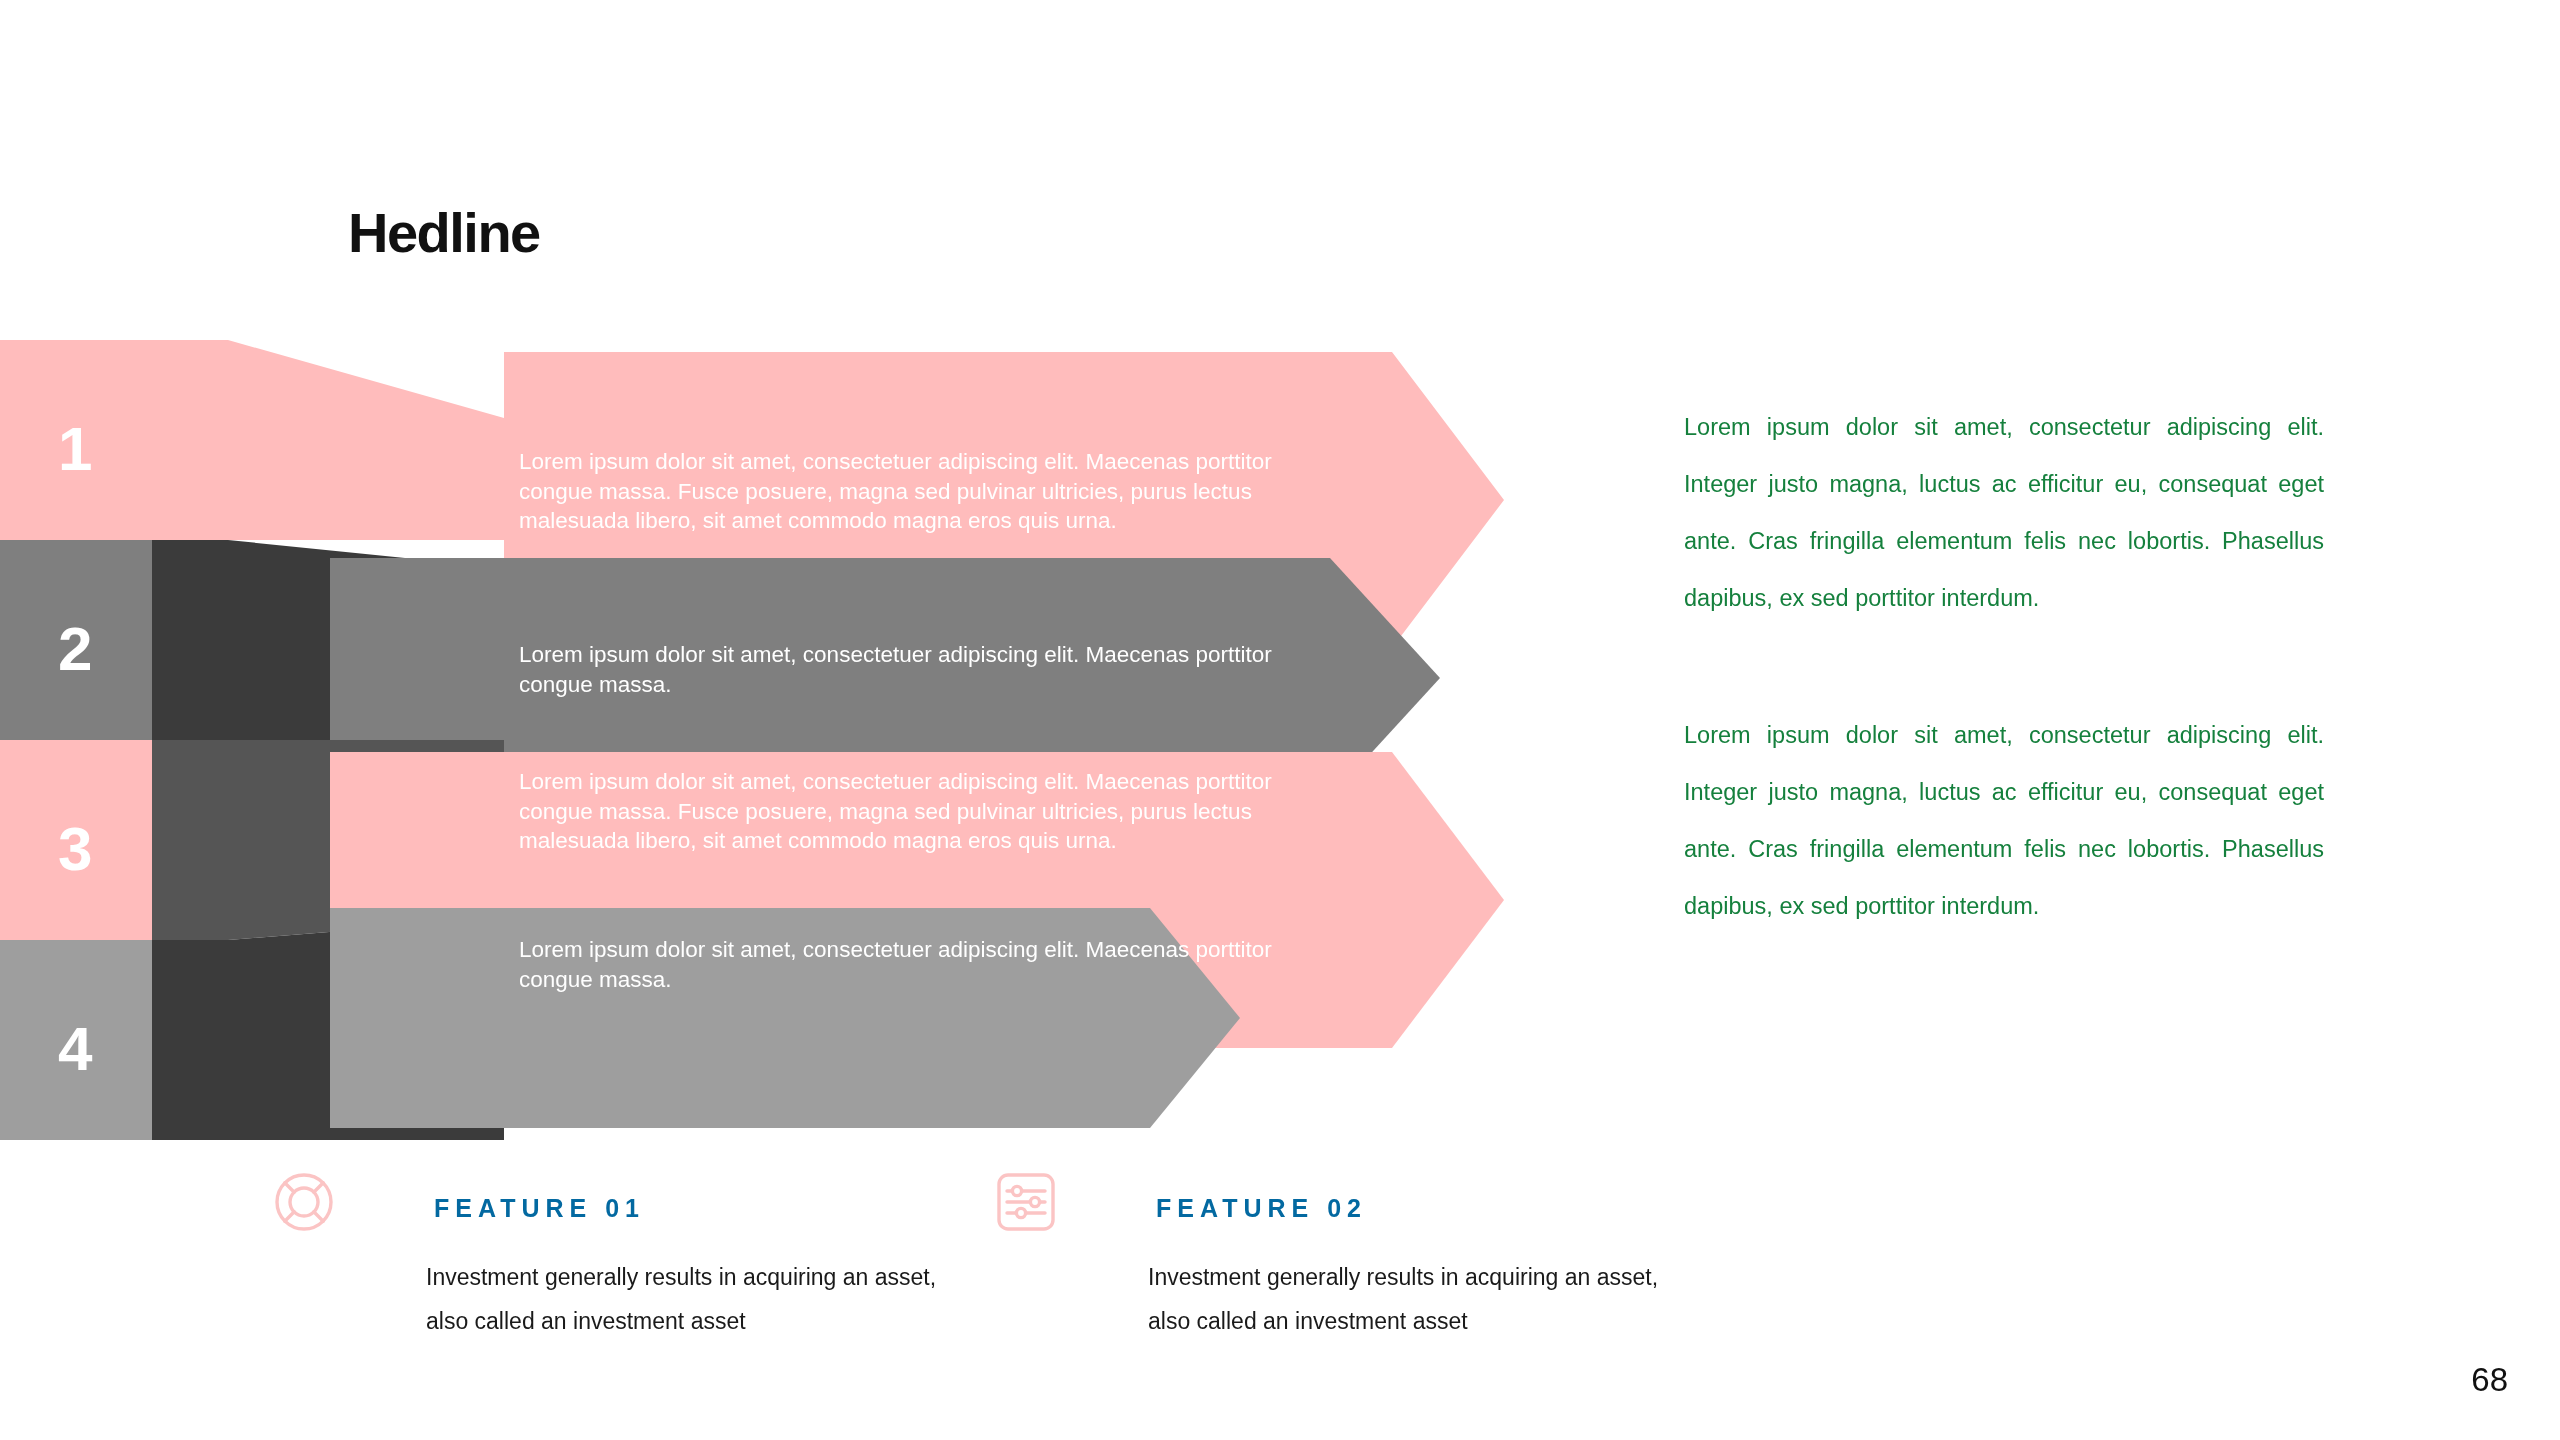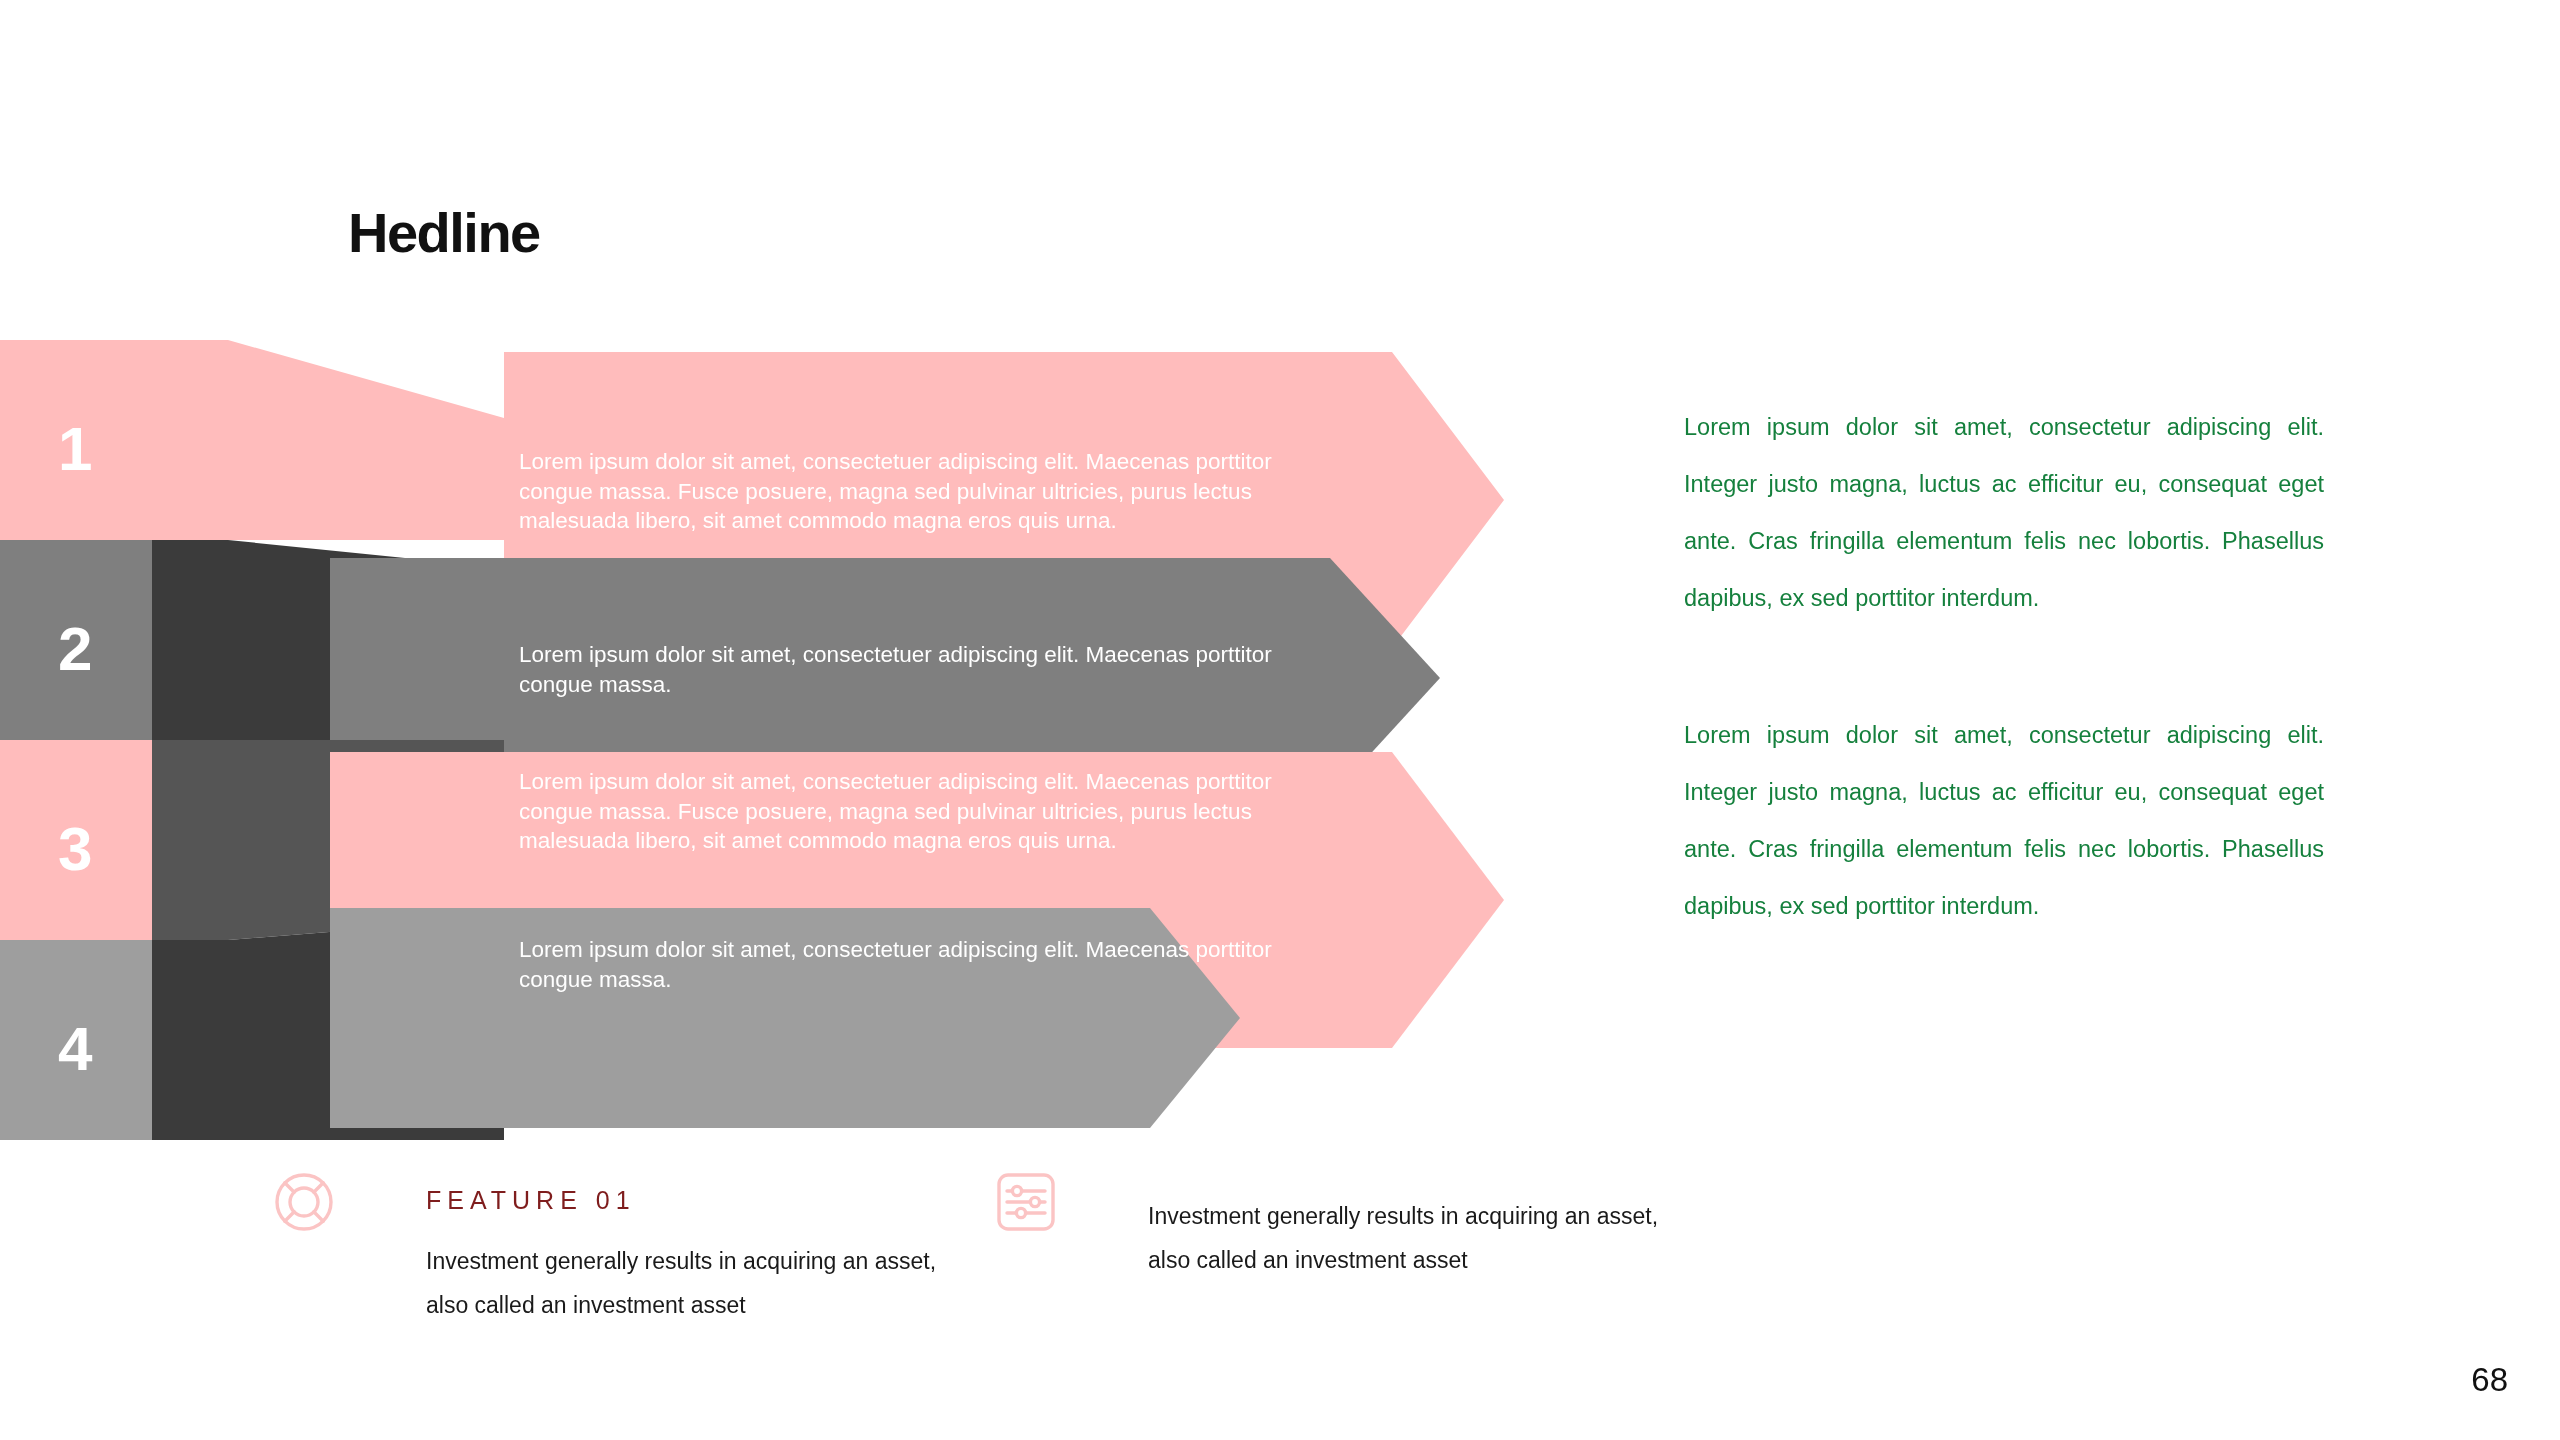--- a/index.html
+++ b/index.html
@@ -108,25 +108,25 @@
     left: 0;
     top: 2px;
     width: 64px;
     height: 64px;
   }
   .feature-icon svg { display: block; width: 64px; height: 64px; }
 
   .feature-body { margin-left: 154px; }
   .feature-title {
     font-size: 25px;
-    font-weight: 400;
+    font-weight: 700;
     letter-spacing: 6px;
-    color: #7f1d1d;
-    line-height: 1;
-    margin: 0;
+    color: #0369a1;
+    line-height: 1;
+    margin: 8px;
     padding-top: 20px;
     white-space: nowrap;
   }
   .feature-desc {
     margin: 0;
     padding-top: 26px;
     font-size: 23px;
     line-height: 44px;
     color: #1a1a1a;
     width: 520px;
@@ -210,19 +210,20 @@
           <line x1="13" y1="21" x2="51" y2="21"></line>
           <circle cx="23" cy="21" r="4.6" fill="#ffffff"></circle>
           <line x1="13" y1="32" x2="51" y2="32"></line>
           <circle cx="41" cy="32" r="4.6" fill="#ffffff"></circle>
           <line x1="13" y1="43" x2="51" y2="43"></line>
           <circle cx="27" cy="43" r="4.6" fill="#ffffff"></circle>
         </g>
       </svg>
     </span>
     <div class="feature-body">
+      <p class="feature-title">FEATURE 02</p>
       <p class="feature-desc">Investment generally results in acquiring an asset, also called an investment asset</p>
     </div>
   </div>
 
 </div>
 
 <div class="page-number">68</div>
 
 </body></html>

